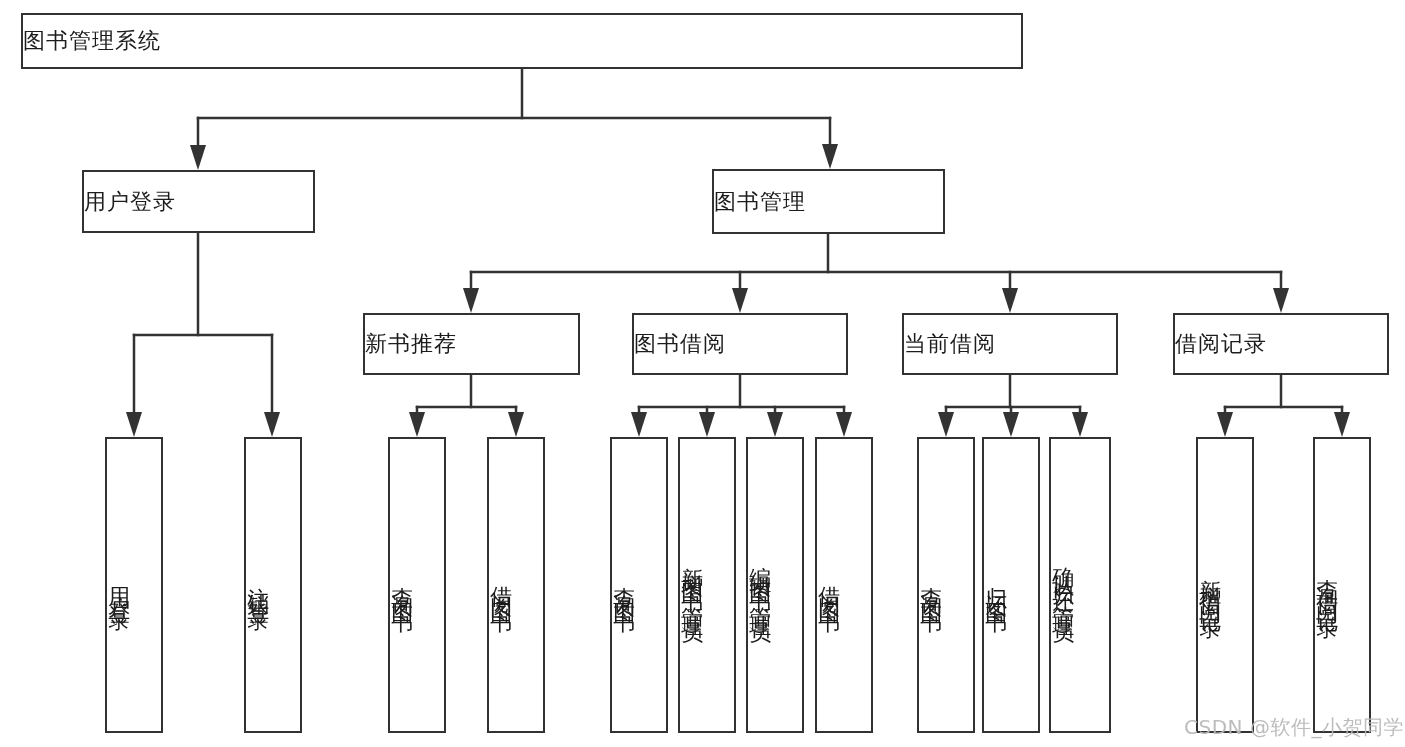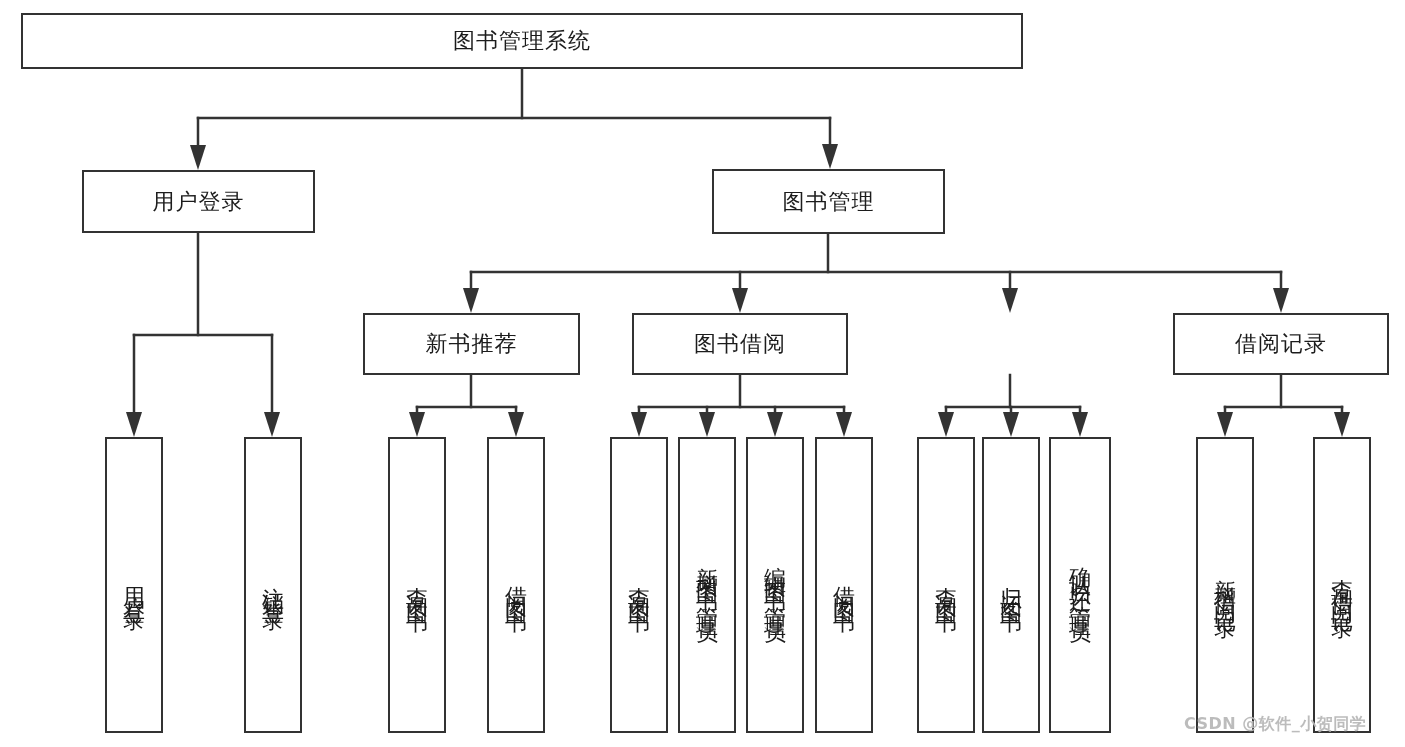--- a/index.html
+++ b/index.html
@@ -9,44 +9,43 @@
     background:#ffffff;
     font-family:"DejaVu Sans","Liberation Sans",sans-serif;
     overflow:hidden;
   }
   svg.edges{position:absolute;left:0;top:0;pointer-events:none;}
   .node{
     position:absolute;
     background:#ffffff;
     border:2.5px solid #323232;
     box-sizing:border-box;
-    display:flex;align-items:center;justify-content:center;
+    display:flex;align-items:center;
     color:#1c1c1c;
   }
   .hbox .lbl{
     font-size:22px;
     letter-spacing:1px;
     white-space:nowrap;
   }
   .vbox .lbl{
     writing-mode:vertical-rl;
     text-orientation:mixed;
     font-size:22px;
     letter-spacing:8px;
     line-height:1.1;
   }
   .watermark{
     position:absolute;
     left:1184px;top:714px;
-    font-size:16px;
+    font-size:20px;
     color:rgba(184,184,184,0.95);
     letter-spacing:0.5px;
     white-space:nowrap;
     z-index:6;
-    font-weight:bold;
   }
 </style>
 </head>
 <body>
 
 <div class="canvas">
 
   <svg class="edges" id="edges" width="1405" height="747" viewBox="0 0 1405 747">
       <line x1="522" y1="69" x2="522" y2="118" stroke="#333333" stroke-width="2.5" stroke-linecap="square"></line>
       <line x1="198" y1="233" x2="198" y2="335" stroke="#333333" stroke-width="2.5" stroke-linecap="square"></line>
@@ -112,20 +111,23 @@
   <div class="node hbox" style="left:712px;top:169px;width:233px;height:65px">
     <span class="lbl">图书管理</span>
   </div>
 
   <div class="node hbox" style="left:632px;top:313px;width:216px;height:62px">
     <span class="lbl">图书借阅</span>
   </div>
   <div class="node hbox" style="left:363px;top:313px;width:217px;height:62px">
     <span class="lbl">新书推荐</span>
   </div>
+  <div class="node hbox" style="left:902px;top:313px;width:216px;height:62px">
+    <span class="lbl">当前借阅</span>
+  </div>
   <div class="node hbox" style="left:1173px;top:313px;width:216px;height:62px">
     <span class="lbl">借阅记录</span>
   </div>
 
   <div class="node vbox" style="left:105px;top:437px;width:58px;height:296px">
     <span class="lbl">用户登录</span>
   </div>
   <div class="node vbox" style="left:244px;top:437px;width:58px;height:296px">
     <span class="lbl">注销登录</span>
   </div>

